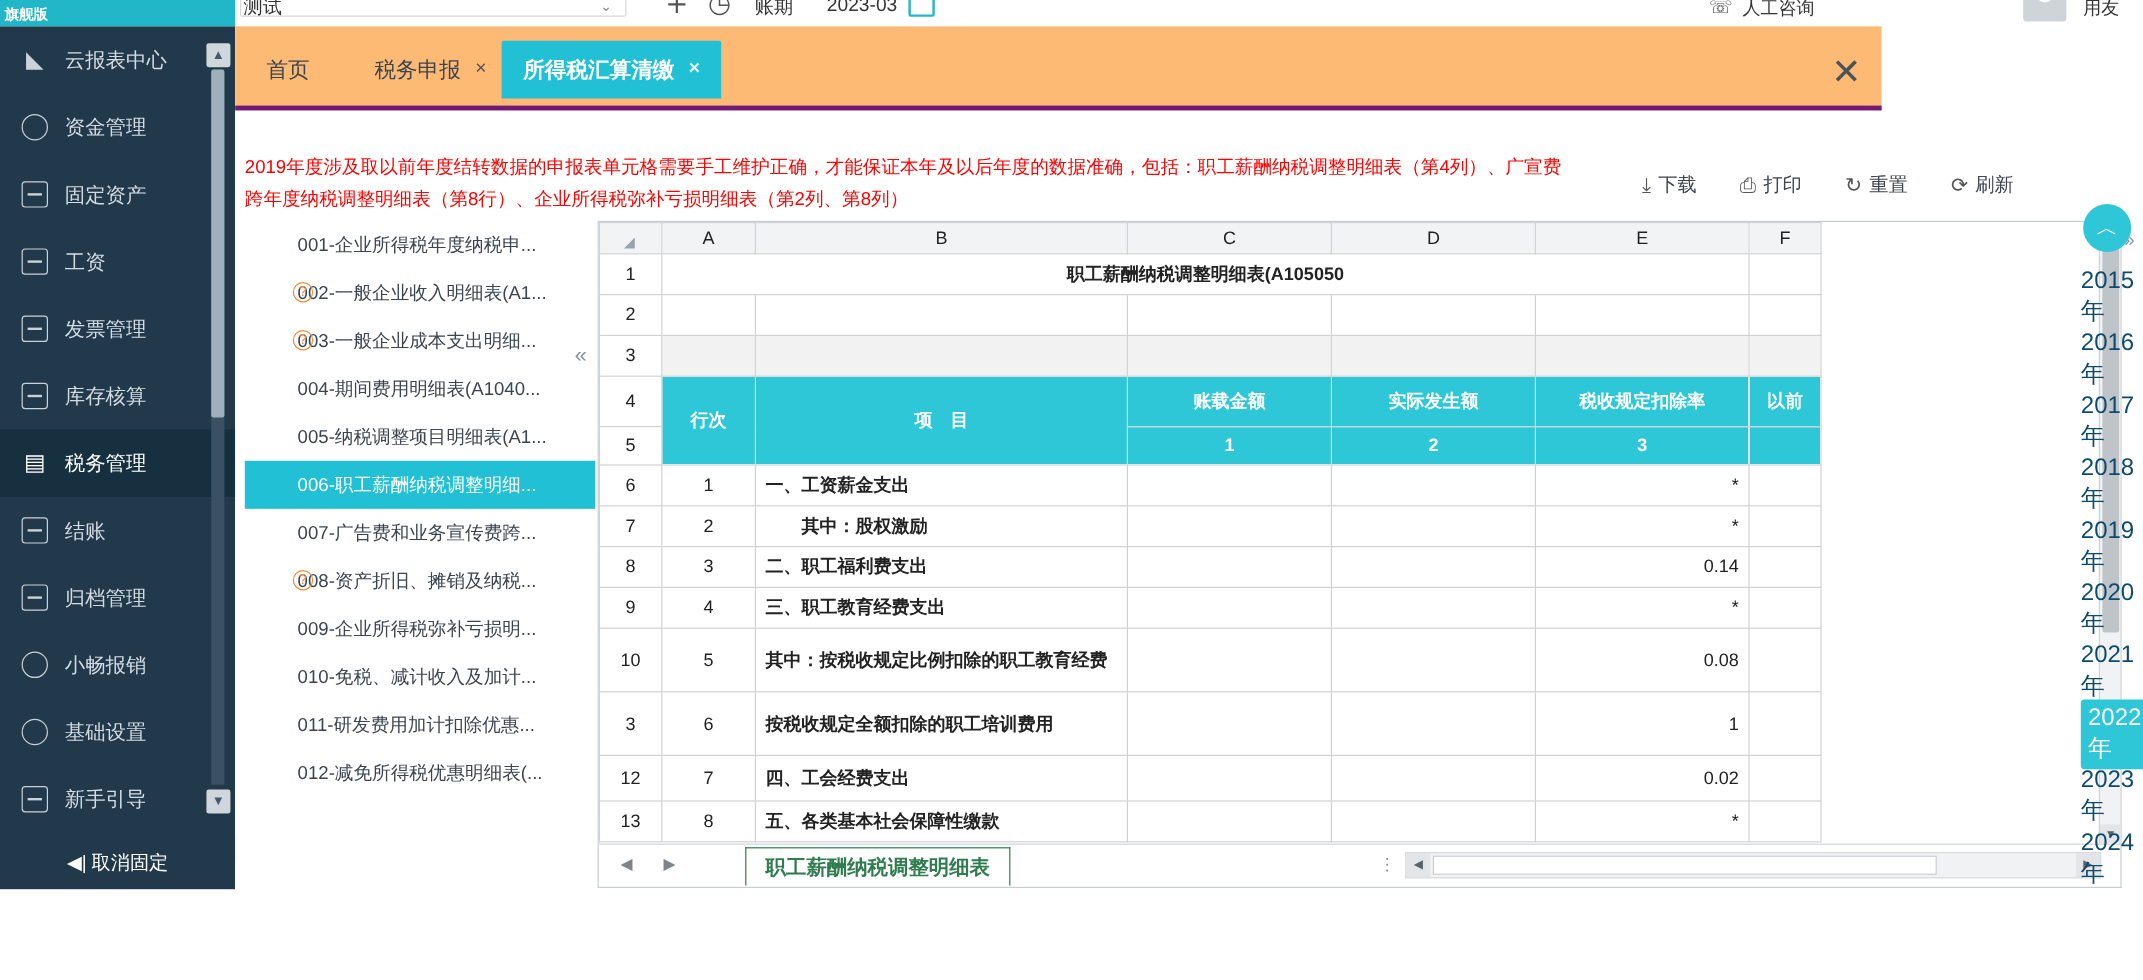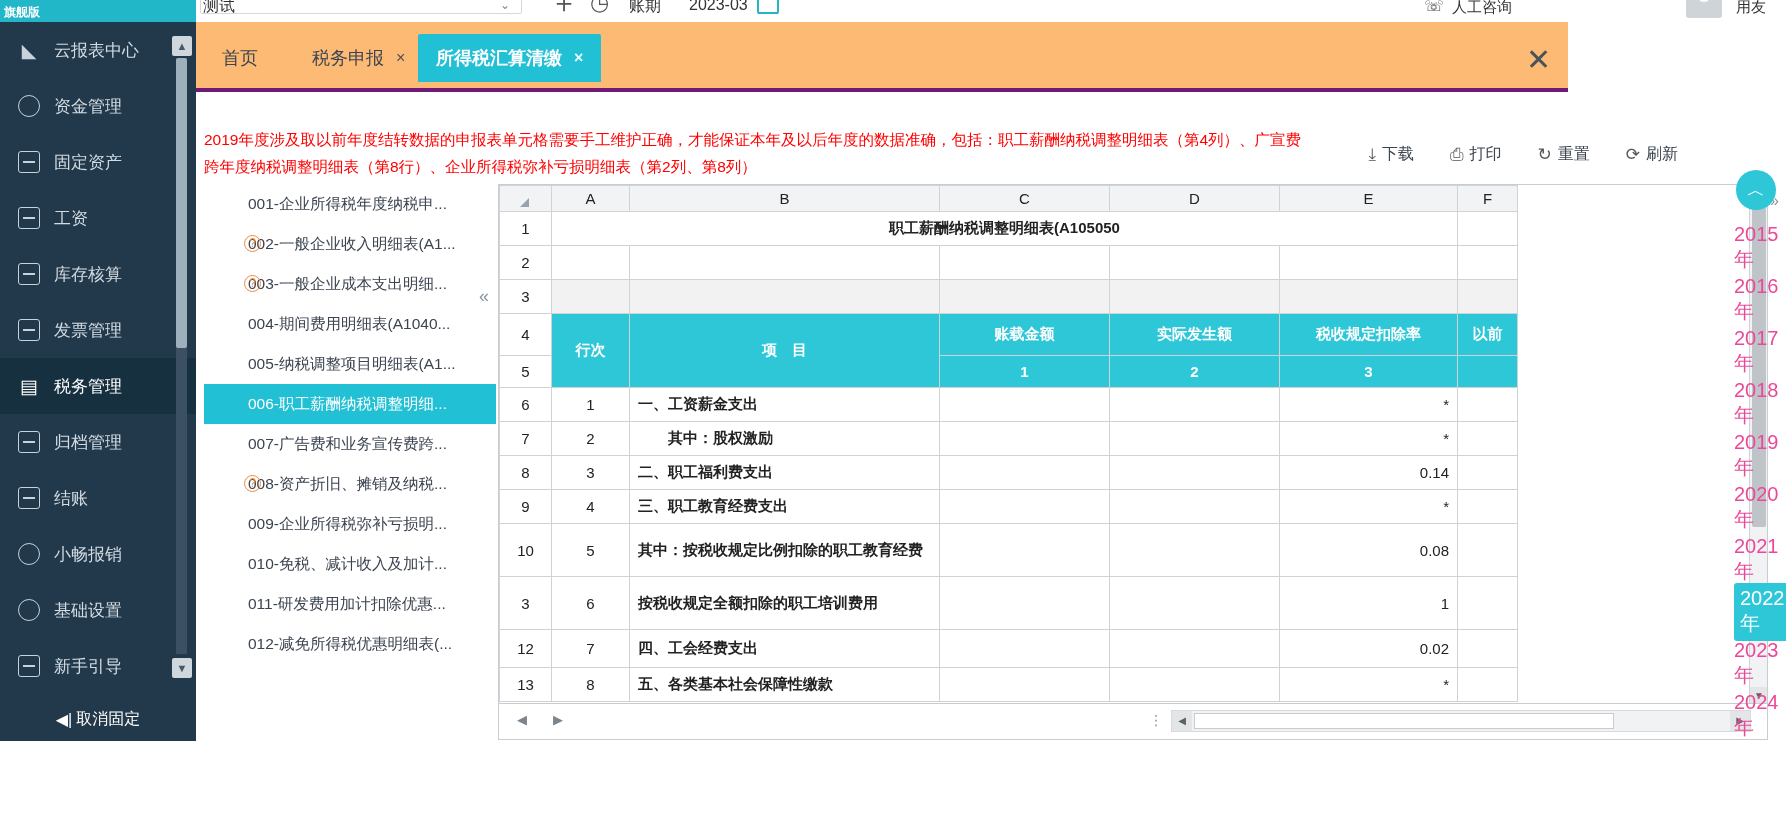--- a/index.html
+++ b/index.html
@@ -273,21 +273,21 @@
   .yearrail {
     position: absolute; left: 1728px; top: 140px; width: 58px; height: 560px;
   }
   .year-up {
     position: absolute; left: 8px; top: 30px; width: 40px; height: 40px;
     border-radius: 50%; background: #2ec7d8; color: #fff; text-align: center;
     line-height: 40px; font-size: 18px; cursor: pointer;
   }
   .year-item {
     position: absolute; left: 0; width: 58px; height: 52px; font-size: 20px;
-    color: #ec4899; display: flex; align-items: center; padding-left: 6px;
+    color: #0c4a6e; display: flex; align-items: center; padding-left: 6px;
     cursor: pointer;
   }
   .year-item.active { color: #ffffff; }
   .year-item.active .chip {
     background: #2ec7d8; color: #fff; padding: 4px 6px; border-radius: 3px;
   }
 </style>
 </head>
 <body>
 
@@ -329,43 +329,43 @@
   <div class="sidebar-item">
     <span class="sicon">
         <span class="sqr"></span>
       </span>
     <span>工资</span>
   </div>
   <div class="sidebar-item">
     <span class="sicon">
         <span class="sqr"></span>
       </span>
+    <span>发票管理</span>
+  </div>
+  <div class="sidebar-item">
+    <span class="sicon">
+        <span class="sqr"></span>
+      </span>
     <span>库存核算</span>
-  </div>
-  <div class="sidebar-item">
-    <span class="sicon">
-        <span class="sqr"></span>
-      </span>
-    <span>发票管理</span>
   </div>
   <div class="sidebar-item active">
     <span class="sicon">▤</span>
     <span>税务管理</span>
   </div>
   <div class="sidebar-item">
     <span class="sicon">
         <span class="sqr"></span>
       </span>
+    <span>结账</span>
+  </div>
+  <div class="sidebar-item">
+    <span class="sicon">
+        <span class="sqr"></span>
+      </span>
     <span>归档管理</span>
-  </div>
-  <div class="sidebar-item">
-    <span class="sicon">
-        <span class="sqr"></span>
-      </span>
-    <span>结账</span>
   </div>
   <div class="sidebar-item">
     <span class="sicon">
         <span class="scirc"></span>
       </span>
     <span>小畅报销</span>
   </div>
   <div class="sidebar-item">
     <span class="sicon">
         <span class="scirc"></span>
@@ -616,20 +616,21 @@
     </div>
   </div>
 
   <div class="right-expand">»</div>
 
   <div class="sheetbar">
     <div class="sb-nav">
       <span>◀</span>
       <span>▶</span>
     </div>
+    <div class="sheet-tab">职工薪酬纳税调整明细表</div>
     <div class="sb-dots">⋮</div>
     <div class="hsb">
       <div class="ar l">◀</div>
       <div class="thumb"></div>
       <div class="ar r">▶</div>
     </div>
   </div>
 </div>
 
 <div class="yearrail">

